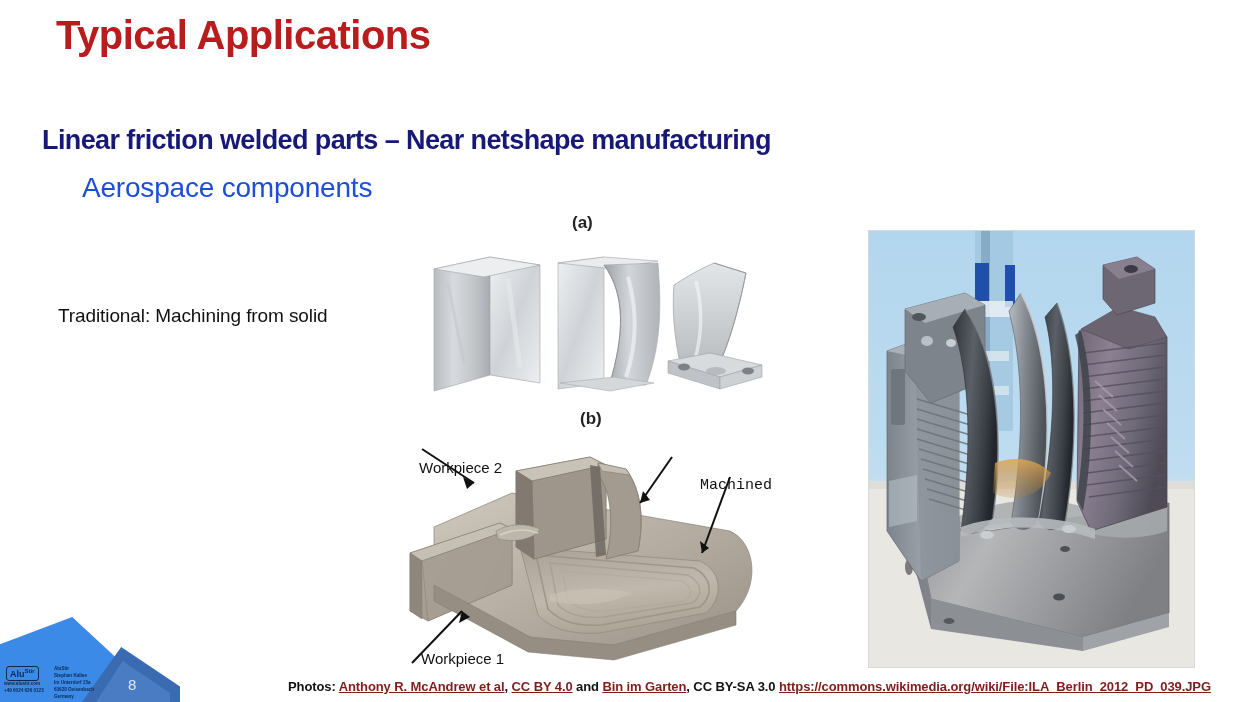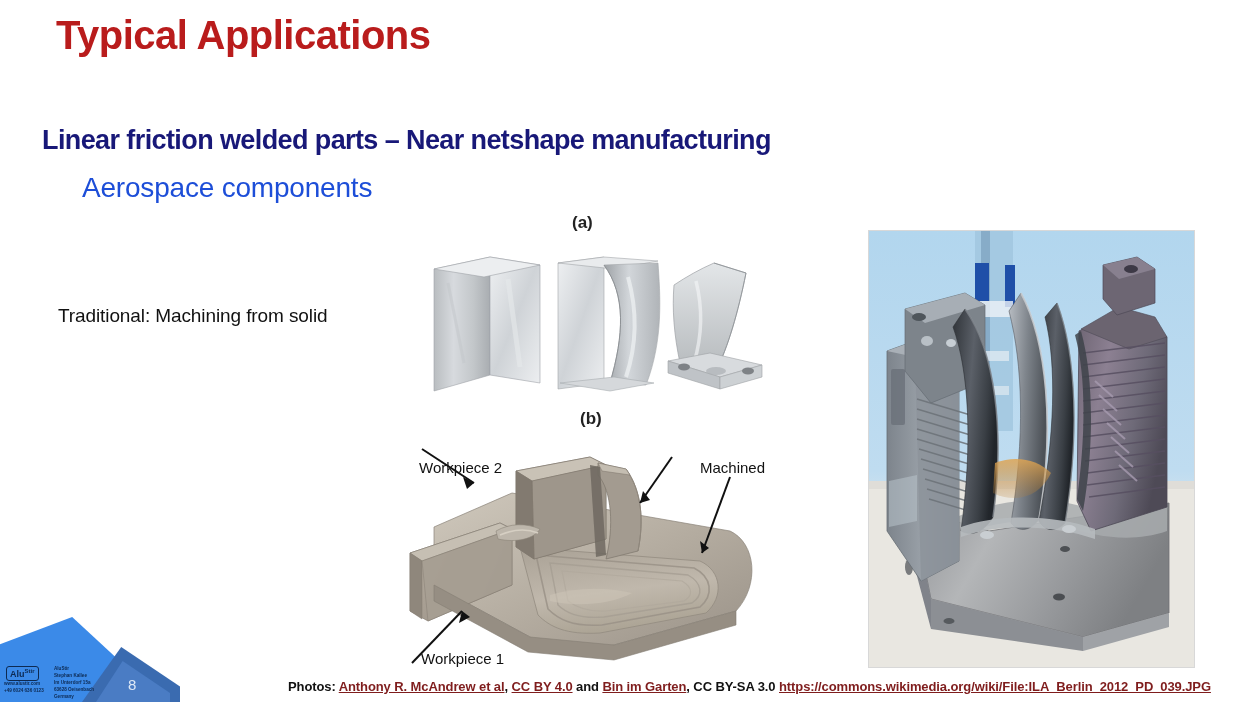--- a/index.html
+++ b/index.html
@@ -90,21 +90,21 @@
     left: 400px; top: 435px;
     width: 400px; height: 235px;
   }
   .fig-note {
     position: absolute;
     font-size: 15px;
     color: #111;
     white-space: nowrap;
   }
   #note-wp2 { left: 419px; top: 437px; margin-top: 22px; }
-  #note-machined { left: 700px; top: 459px; }
+  #note-machined { left: 700px; top: 477px; font-family: Liberation Mono, monospace; }
   #note-wp1 { left: 421px; top: 650px; }
 
   
   #photo-blisk {
     position: absolute;
     left: 868px; top: 230px;
     width: 325px; height: 436px;
     border: 1px solid #d8d8d8;
     overflow: hidden;
     background: #bcd9ec;

